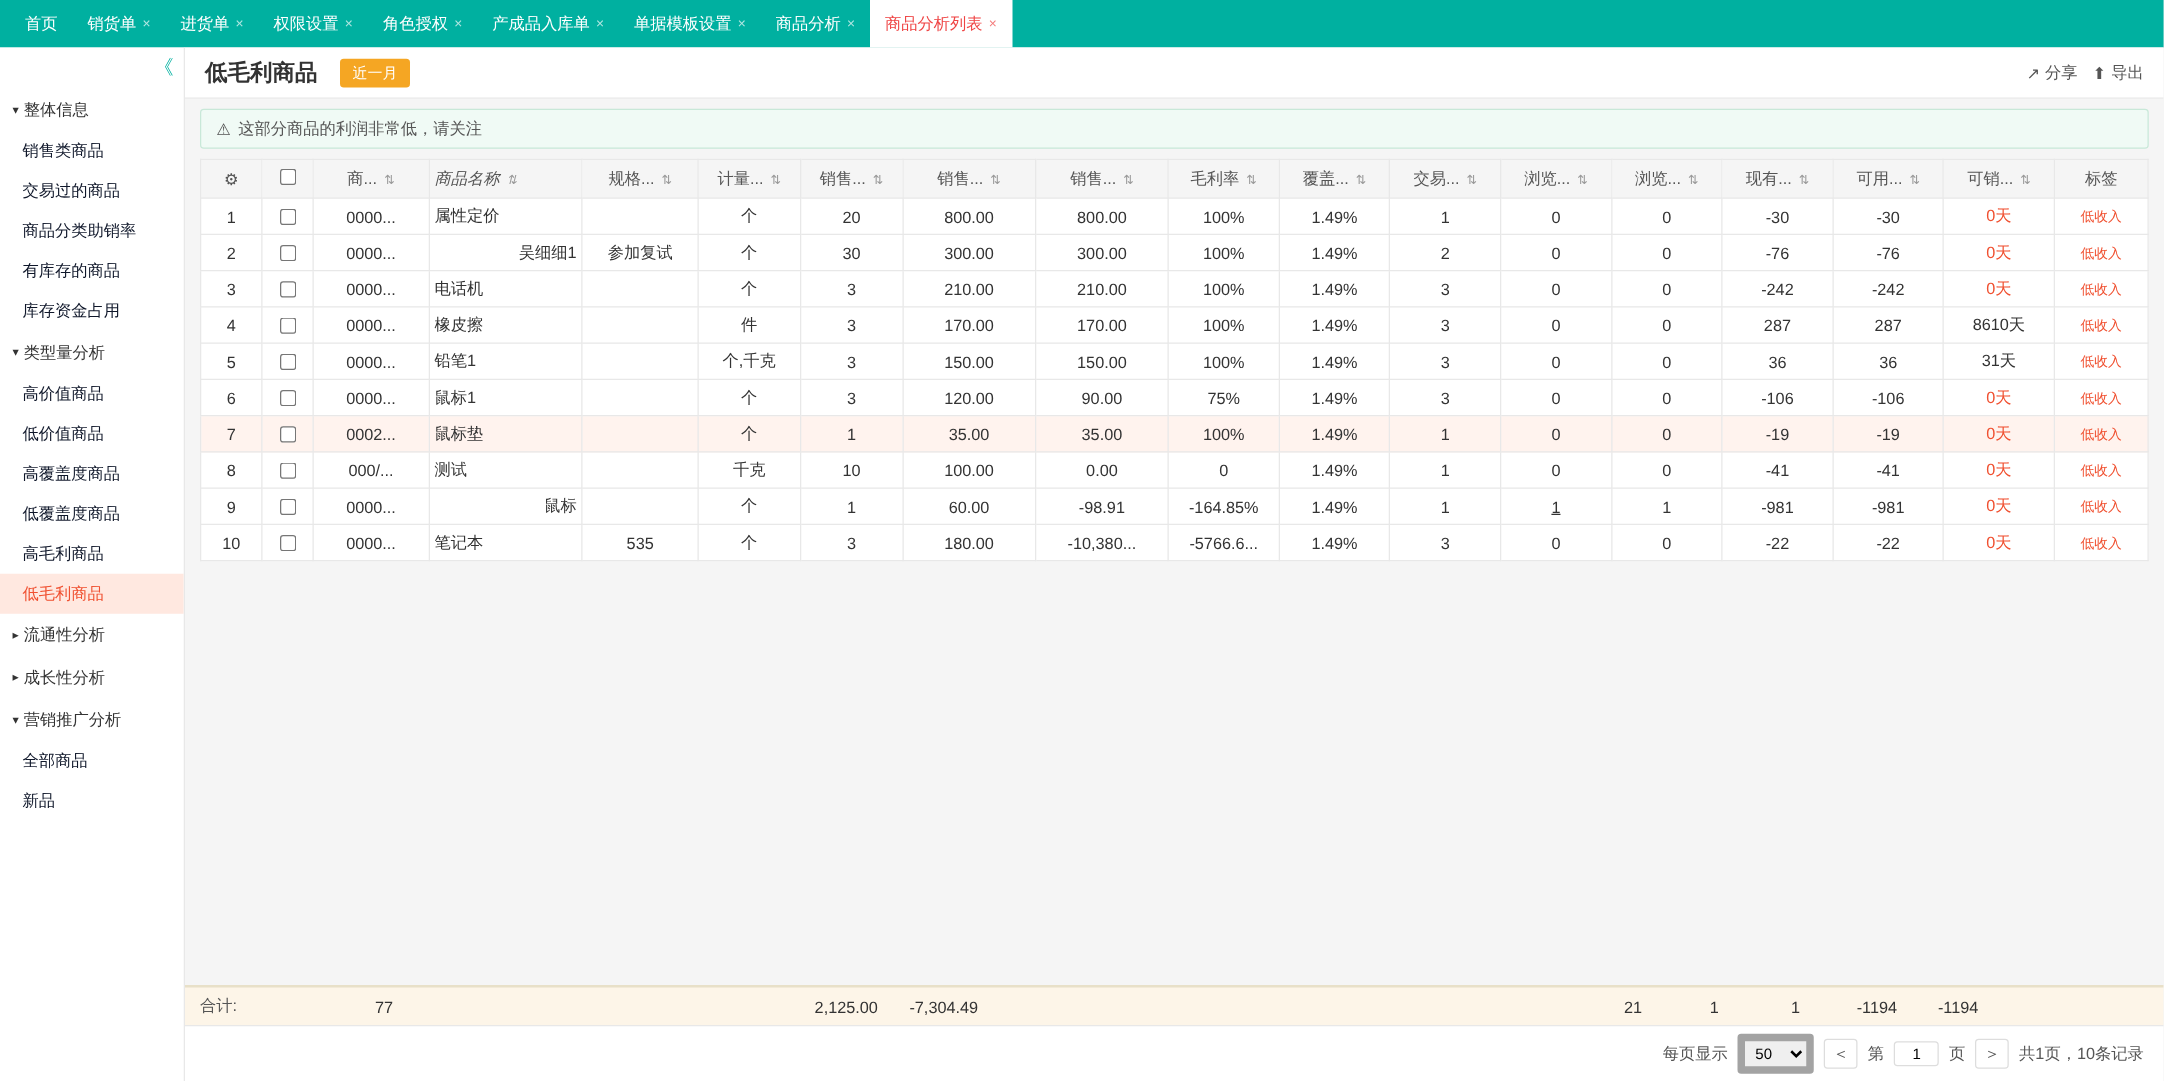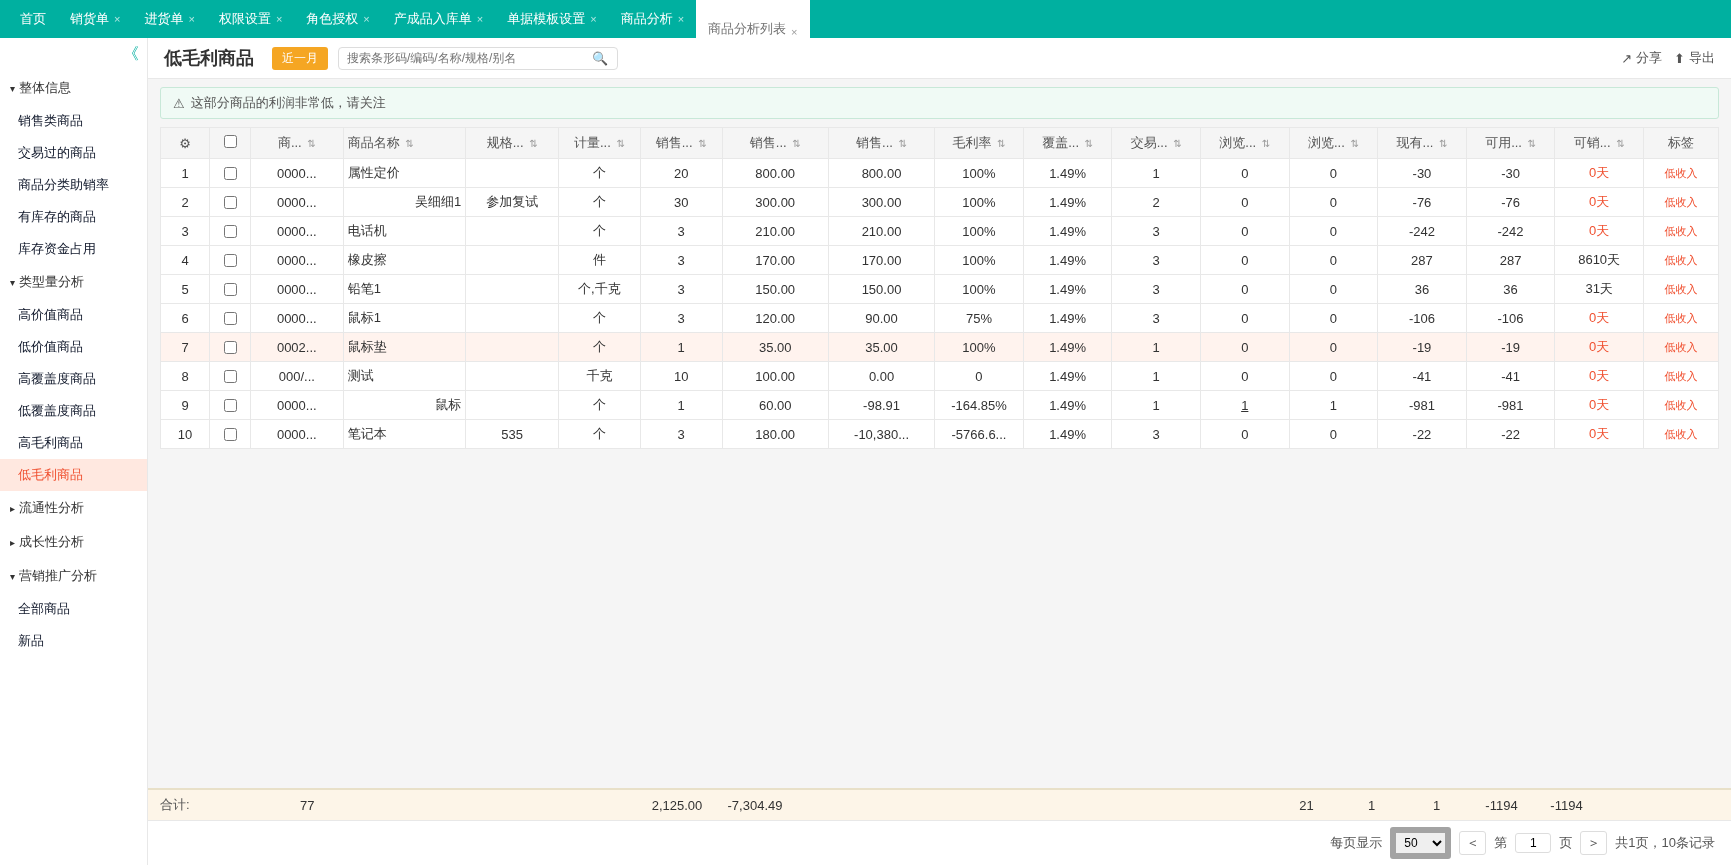--- a/index.html
+++ b/index.html
@@ -17,21 +17,21 @@
     .nav-item {
       color: #fff;
       padding: 0 12px;
       height: 38px;
       display: flex;
       align-items: center;
       cursor: pointer;
       font-size: 13px;
       white-space: nowrap;
     }
-    .nav-item.active { background: #fff; color: #737373; align-items: flex-end; }
+    .nav-item.active { background: #fff; color: #ef4444; }
     .nav-item .close-x { margin-left: 5px; font-size: 11px; opacity: 0.7; }
     
     
     .main-layout {
       display: flex;
       height: calc(865px - 38px);
     }
     
     
     .sidebar {
@@ -170,21 +170,21 @@
       padding: 5px 4px;
       text-align: center;
       color: #333;
       white-space: nowrap;
     }
     tbody tr.highlighted { background: #fff3ee; }
     
     .col-seq { width: 36px; }
     .col-check { width: 30px; }
     .col-code { width: 68px; }
-    .col-name { width: 90px; text-align: left; }
+    .col-name { width: 90px; text-align: left; font-style: italic; }
     .col-spec { width: 68px; }
     .col-unit { width: 60px; }
     .col-num { width: 60px; }
     .col-price { width: 78px; }
     .col-profit { width: 78px; }
     .col-rate { width: 65px; }
     .col-cover { width: 65px; }
     .col-trade { width: 65px; }
     .col-browse1 { width: 65px; }
     .col-browse2 { width: 65px; }
@@ -314,24 +314,20 @@
         </div>
         <div class="sidebar-item">全部商品</div>
         <div class="sidebar-item">新品</div>
       </div>
 
     <div class="content">
 
       <div class="content-header">
         <span class="page-title">低毛利商品</span>
         <button class="filter-btn">近一月</button>
-        <div class="search-box">
-          <input type="text" placeholder="搜索条形码/编码/名称/规格/别名" style="">
-          <span>🔍</span>
-        </div>
         <div class="header-actions">
           <div class="action-btn">
             <span>↗</span>
             <span>分享</span>
           </div>
           <div class="action-btn">
             <span>⬆</span>
             <span>导出</span>
           </div>
         </div>

